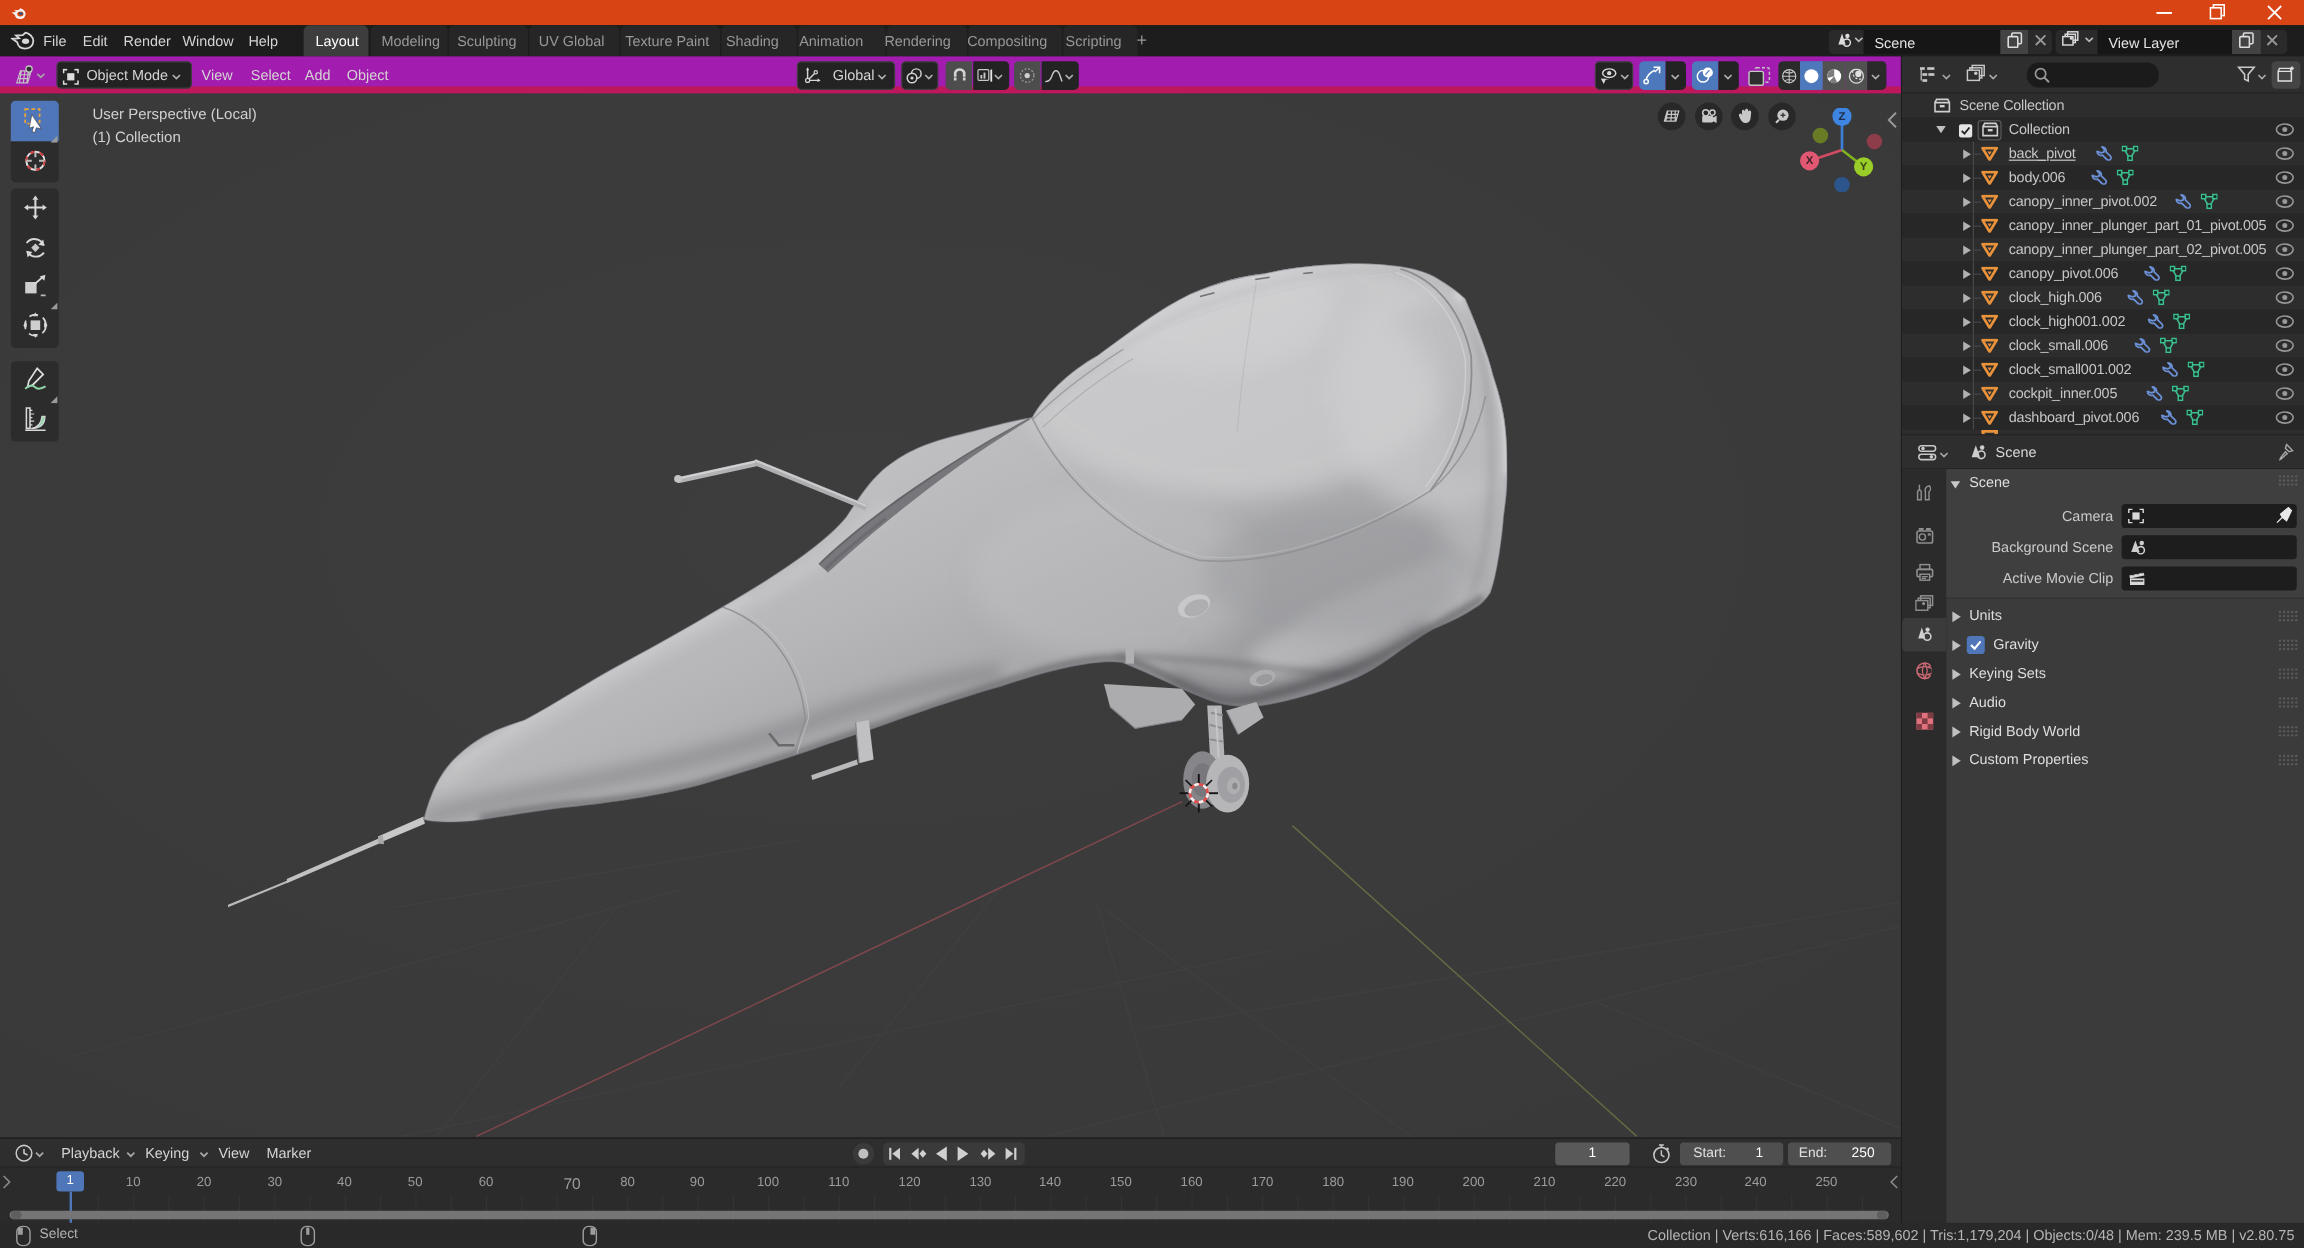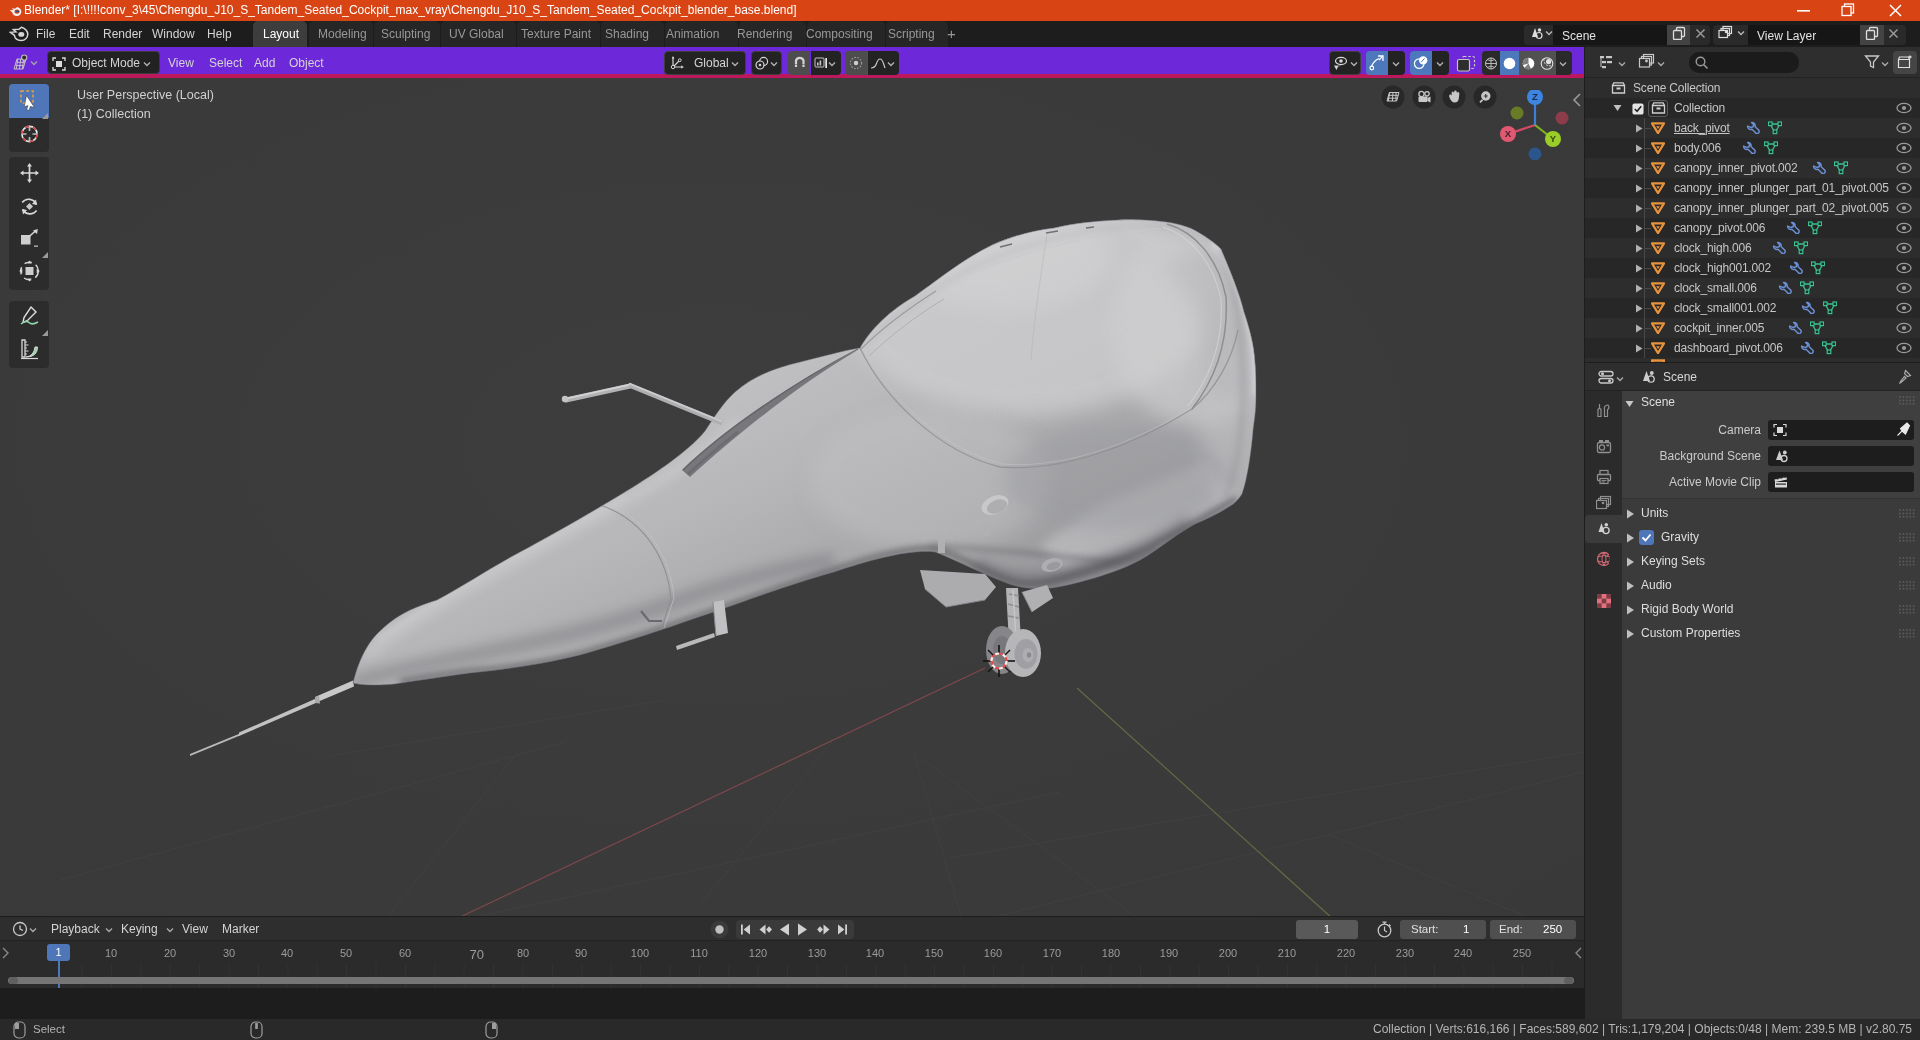--- a/index.html
+++ b/index.html
@@ -13,21 +13,20 @@
 </head>
 <body>
 <div id="root">
 
 <div class="abs" id="titlebar" style="left:0;top:0;width:1920px;height:21px;background:#d94414;">
   <svg class="abs" style="left:9px;top:6px" width="13" height="11" viewBox="0 0 20 16">
     <path d="M12.5,1 Q18.5,3 19,8.2 Q18.5,14.5 12,14.8 Q6,14.5 5.2,9.5 L1,6.2 L6.8,5.8 L4.2,3.4 L10,3.2 Q12,1.2 12.5,1 Z" fill="#f2f2f2"></path>
     <ellipse cx="12.3" cy="8.2" rx="4" ry="3.2" fill="#d84612"></ellipse>
     <ellipse cx="13" cy="7.7" rx="2.4" ry="1.8" fill="#265787"></ellipse>
   </svg>
-  <div class="abs" style="left:24px;top:3px;color:#ffffff;font-size:12px;">Blender* [I:\!!!!conv_3\45\Chengdu_J10_S_Tandem_Seated_Cockpit_max_vray\Chengdu_J10_S_Tandem_Seated_Cockpit_blender_base.blend]</div>
   <svg class="abs" style="left:1796px;top:6px" width="16" height="10" viewBox="0 0 16 10">
         <rect x="1" y="4" width="13" height="1.6" fill="#fff"></rect>
       </svg>
   <svg class="abs" style="left:1841px;top:3px" width="14" height="14" viewBox="0 0 14 14">
         <rect x="3.5" y="1" width="9" height="9" fill="none" stroke="#fff" stroke-width="1.3"></rect>
         <rect x="1" y="3.5" width="9" height="9" fill="#d94414" stroke="#fff" stroke-width="1.3"></rect>
       </svg>
   <svg class="abs" style="left:1889px;top:4px" width="13" height="13" viewBox="0 0 13 13">
         <path d="M1,1 L12,12 M12,1 L1,12" stroke="#fff" stroke-width="1.5"></path>
       </svg>
@@ -103,21 +102,21 @@
         <svg class="abs" style="left:1865px;top:26px" width="14" height="14" viewBox="0 0 14 14">
           <rect x="4.5" y="1.5" width="8" height="9" rx="1" fill="none" stroke="#ddd" stroke-width="1.3"></rect>
           <rect x="1.5" y="4.5" width="8" height="9" rx="1" fill="#434343" stroke="#ddd" stroke-width="1.3"></rect>
         </svg>
         <svg class="abs" style="left:1888px;top:28px" width="11" height="11" viewBox="0 0 11 11">
           <path d="M1.5,1.5 L9.5,9.5 M9.5,1.5 L1.5,9.5" stroke="#9a9a9a" stroke-width="1.5"></path>
         </svg>
 </div>
     </div>
 
-<div class="abs" id="vpheader" style="left:0;top:47px;width:1584px;height:31px;background:#6d28d9;border-bottom:4px solid #be185d;">
+<div class="abs" id="vpheader" style="left:0;top:47px;width:1584px;height:31px;background:#a21caf;border-bottom:6px solid #be185d;">
   <div class="abs" style="left:47px;top:4px;width:113px;height:23px;background:#222222;border:1px solid #3c3c3c;border-radius:4px;"></div>
   <div class="abs txt" style="left:72px;top:9px;">Object Mode</div>
   <div class="abs txt" style="left:168px;top:9px;">View</div>
   <div class="abs txt" style="left:209px;top:9px;">Select</div>
   <div class="abs txt" style="left:254px;top:9px;">Add</div>
   <div class="abs txt" style="left:289px;top:9px;">Object</div>
   <div class="abs txt" style="left:694px;top:9px;z-index:5;">Global</div>
       <div class="abs" style="left:0;top:-47px;width:1584px;height:130px;">
   <svg class="abs" style="left:11px;top:54px" width="18" height="18" viewBox="0 0 18 18">
           <path d="M3,15 L6,5 L15,5 L12,15 Z M6.8,5 L5.2,15 M9.8,5 L8.4,15 M12.6,5 L11.4,15 M5.6,8.3 L14,8.3 M4.7,11.6 L13,11.6" stroke="#c2c2c2" stroke-width="1" fill="none"></path>
@@ -539,21 +538,21 @@
 <circle cx="-18" cy="-12" r="6.5" fill="#728822" fill-opacity="0.85"></circle>
 <circle cx="27" cy="-7" r="6.5" fill="#9c3d4e" fill-opacity="0.85"></circle>
 <circle cx="0" cy="29" r="6.5" fill="#2a5a9a" fill-opacity="0.85"></circle>
 </g>
       </svg>
       <svg class="abs" style="left:1572px;top:15px" width="10" height="14" viewBox="0 0 10 14">
         <path d="M8,1 L2,7 L8,13" stroke="#9a9a9a" stroke-width="1.6" fill="none"></path>
       </svg>
 </div>
 
-<div class="abs" id="timeline" style="left:0;top:916px;width:1584px;height:71px;background:#2b2b2b;border-top:1px solid #1d1d1d;">
+<div class="abs" id="timeline" style="left:0;top:948px;width:1584px;height:71px;background:#2b2b2b;border-top:1px solid #1d1d1d;">
   <div class="abs" style="left:0;top:0;width:1584px;height:24px;background:#2e2e2e;border-bottom:1px solid #232323;"></div>
   <div class="abs txt" style="left:51px;top:5px;">Playback</div>
   <div class="abs txt" style="left:121px;top:5px;">Keying</div>
   <div class="abs txt" style="left:182px;top:5px;">View</div>
   <div class="abs txt" style="left:222px;top:5px;">Marker</div>
   <svg class="abs" style="left:12px;top:4px" width="16" height="16" viewBox="0 0 16 16">
         <circle cx="8" cy="8" r="6.5" fill="none" stroke="#c8c8c8" stroke-width="1.3"></circle>
         <path d="M8,4.5 L8,8 L11,9.5" stroke="#c8c8c8" stroke-width="1.3" fill="none"></path>
       </svg>
       <svg class="abs" style="left:29px;top:9px" width="8" height="8" viewBox="0 0 8 8">

